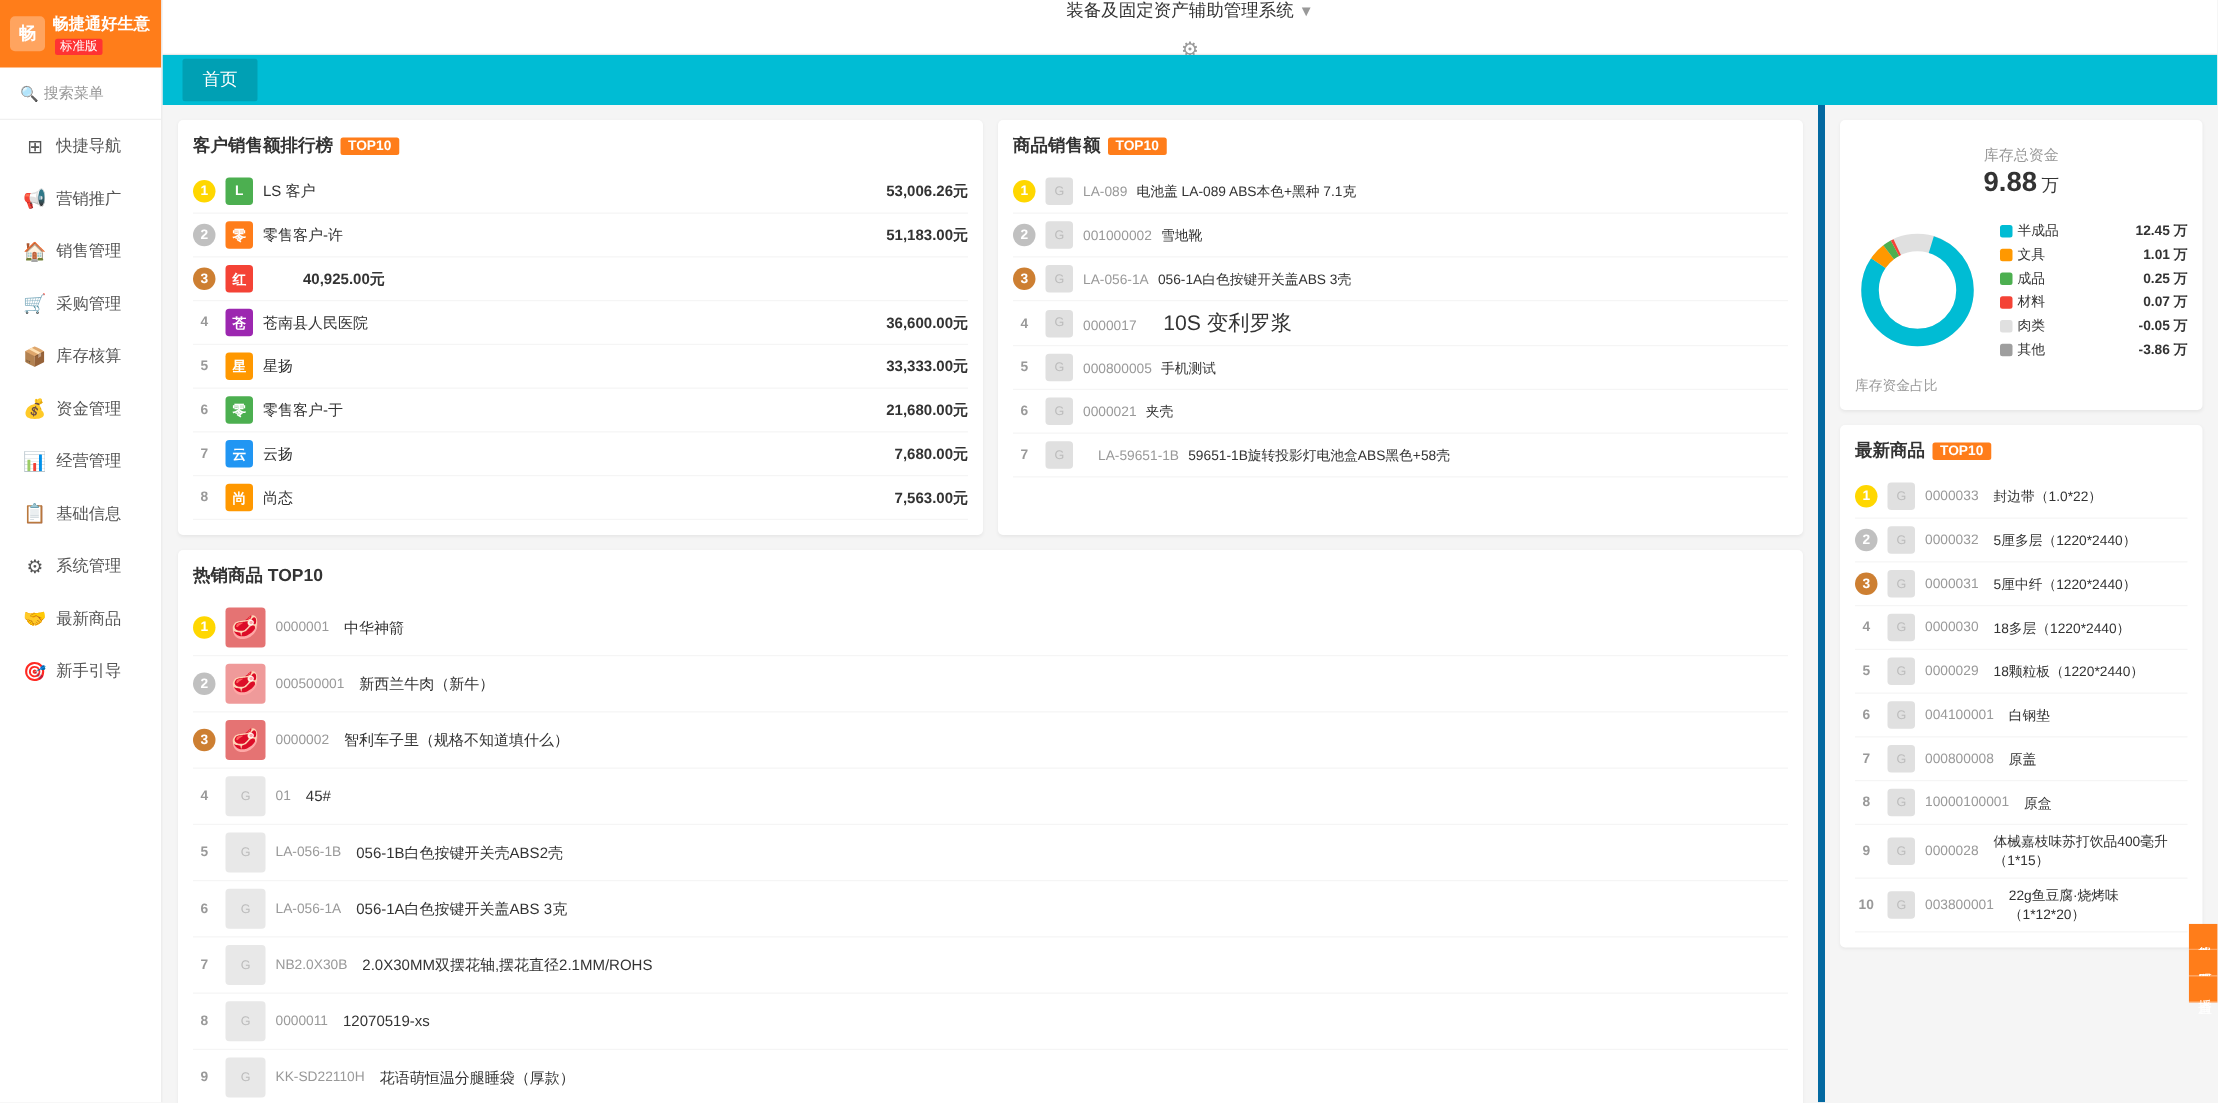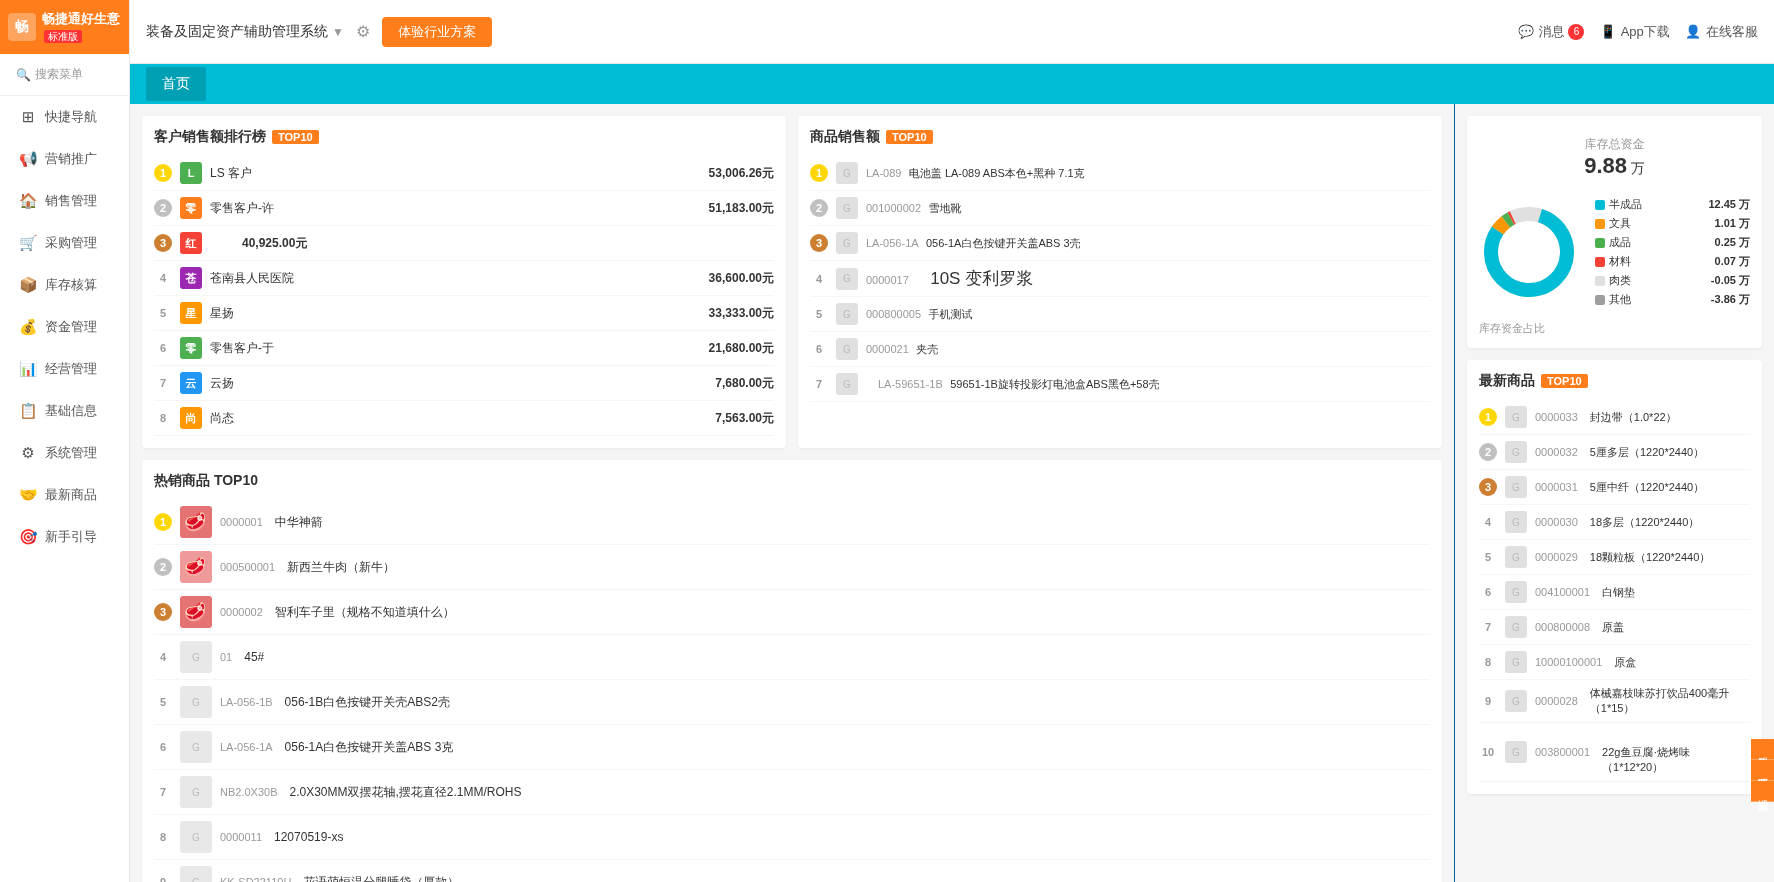--- a/index.html
+++ b/index.html
@@ -60,23 +60,24 @@
       display: flex;
       flex-direction: column;
       overflow: hidden;
     }
     .topbar {
       background: white;
       border-bottom: 1px solid #e8e8e8;
       display: flex;
       align-items: center;
       padding: 0 16px;
-      height: 64px;
+      height: 44px;
       gap: 12px;
       flex-shrink: 0;
+      flex-direction: column;
     }
     .topbar-system-name {
       font-size: 14px; color: #333;
       display: flex; align-items: center; gap: 4px;
     }
     .topbar-system-name .arrow { color: #999; font-size: 12px; }
     .topbar-settings-icon { color: #999; font-size: 16px; cursor: pointer; }
     .topbar-trial-btn {
       background: #ff7d1a;
       color: white;
@@ -132,21 +133,21 @@
       padding: 12px;
       background: #f5f5f5;
     }
 
     
     .right-panel {
       width: 320px;
       overflow-y: auto;
       background: #f5f5f5;
       padding: 12px;
-      border-left: 1px solid #0369a1;
+      border-left: 6px solid #0369a1;
       flex-shrink: 0;
     }
 
     
     .section-card {
       background: white;
       border-radius: 4px;
       margin-bottom: 12px;
       padding: 12px;
       box-shadow: 0 1px 3px rgba(0,0,0,0.06);
@@ -637,21 +638,21 @@
             <li class="rank-item">
     <div class="rank-num">9</div>
     <div style="width:22px;height:22px;background:#e0e0e0;border-radius:3px;flex-shrink:0;display:flex;align-items:center;justify-content:center;font-size:10px;color:#bbb;">G</div>
     <span class="rank-code">0000028</span>
     <span class="rank-name" style="font-size:11px;">体械嘉枝味苏打饮品400毫升（1*15）</span>
   </li>
             <li class="rank-item">
     <div class="rank-num">10</div>
     <div style="width:22px;height:22px;background:#e0e0e0;border-radius:3px;flex-shrink:0;display:flex;align-items:center;justify-content:center;font-size:10px;color:#bbb;">G</div>
     <span class="rank-code">003800001</span>
-    <span class="rank-name" style="font-size:11px;margin-top:16px;">22g鱼豆腐·烧烤味（1*12*20）</span>
+    <span class="rank-name" style="font-size:11px;">22g鱼豆腐·烧烤味（1*12*20）</span>
   </li>
           </ul>
       </div>
     </div>
   </div>
 </div>
 
 <div class="float-btns" id="float-btns">
     <div class="float-btn">客服热线</div>
     <div class="float-btn">服务社区</div>

